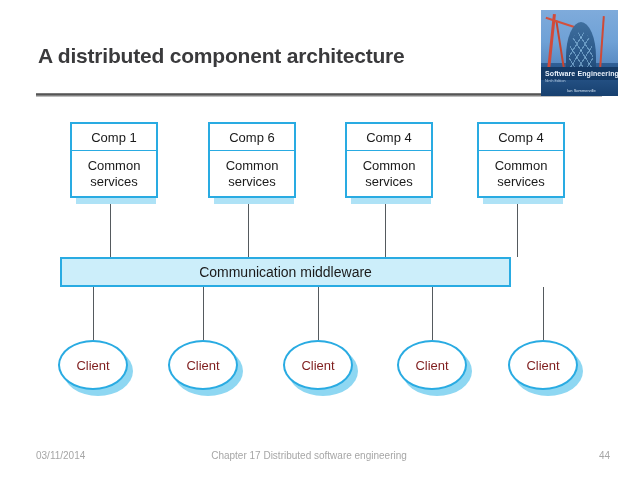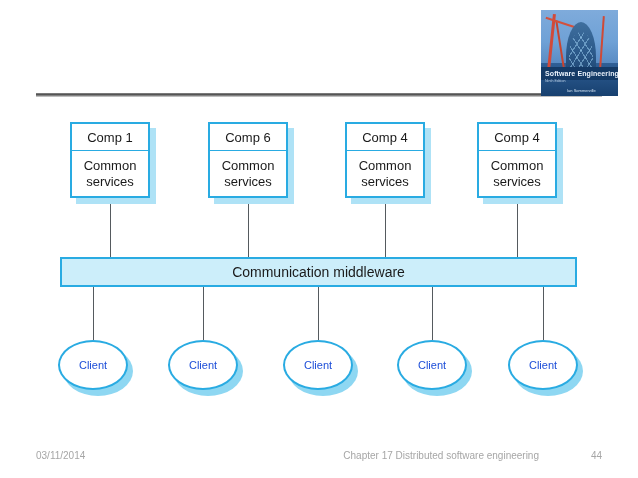--- a/index.html
+++ b/index.html
@@ -96,21 +96,21 @@
   #book-cover .author {
     position: absolute; left: 26px; bottom: 3px;
     font-size: 4px; color: #cfe0f0; white-space: nowrap;
   }
 
   
   #diagram { position: absolute; left: 0; top: 0; width: 638px; height: 478px; }
 
   .comp {
     position: absolute;
-    width: 80px;
+    width: 88px;
     height: 76px;
     box-sizing: border-box;
     border: 2px solid #29abe2;
     background: #ffffff;
     z-index: 3;
   }
   .comp-shadow {
     position: absolute;
     width: 80px;
     height: 76px;
@@ -143,21 +143,21 @@
     position: absolute;
     width: 1px;
     background: #555a5e;
     z-index: 1;
   }
 
   #middleware {
     position: absolute;
     left: 60px;
     top: 257px;
-    width: 517px;
+    width: 451px;
     height: 30px;
     box-sizing: border-box;
     border: 2px solid #29abe2;
     background: #cceefa;
     display: flex;
     align-items: center;
     justify-content: center;
     font-size: 14px;
     color: #1a1a1a;
     z-index: 3;
@@ -167,49 +167,50 @@
     position: absolute;
     width: 70px;
     height: 50px;
     box-sizing: border-box;
     border: 2px solid #29abe2;
     border-radius: 50%;
     background: #ffffff;
     display: flex;
     align-items: center;
     justify-content: center;
-    font-size: 11px;
-    color: #1d4ed8;
+    font-size: 13px;
+    color: #7f1d1d;
     z-index: 3;
   }
   .client-shadow {
     position: absolute;
     width: 70px;
     height: 50px;
     border-radius: 50%;
     background: #8ed7f2;
     z-index: 2;
   }
 
   
   .footer-text {
     position: absolute;
     top: 450px;
     font-size: 10px;
     color: #a6a6a6;
   }
   #footer-date { left: 36px; }
-  #footer-center { left: 0; width: 539px; text-align: right; }
-  #footer-page { left: 0; width: 602px; text-align: right; }
+  #footer-center { left: 0; width: 618px; text-align: center; }
+  #footer-page { left: 0; width: 602px; text-align: right; padding-left: 8px; }
 </style>
 </head>
 <body>
 
 <div id="slide">
 
+  <div id="slide-title">A distributed component architecture</div>
   <div id="title-rule"></div>
 
   <div id="book-cover">
     <div class="sky"></div>
     <div class="crane-a"></div>
     <div class="crane-b"></div>
     <div class="crane-c"></div>
     <div class="jib"></div>
     <div class="gherkin"></div>
     <div class="band"></div>

